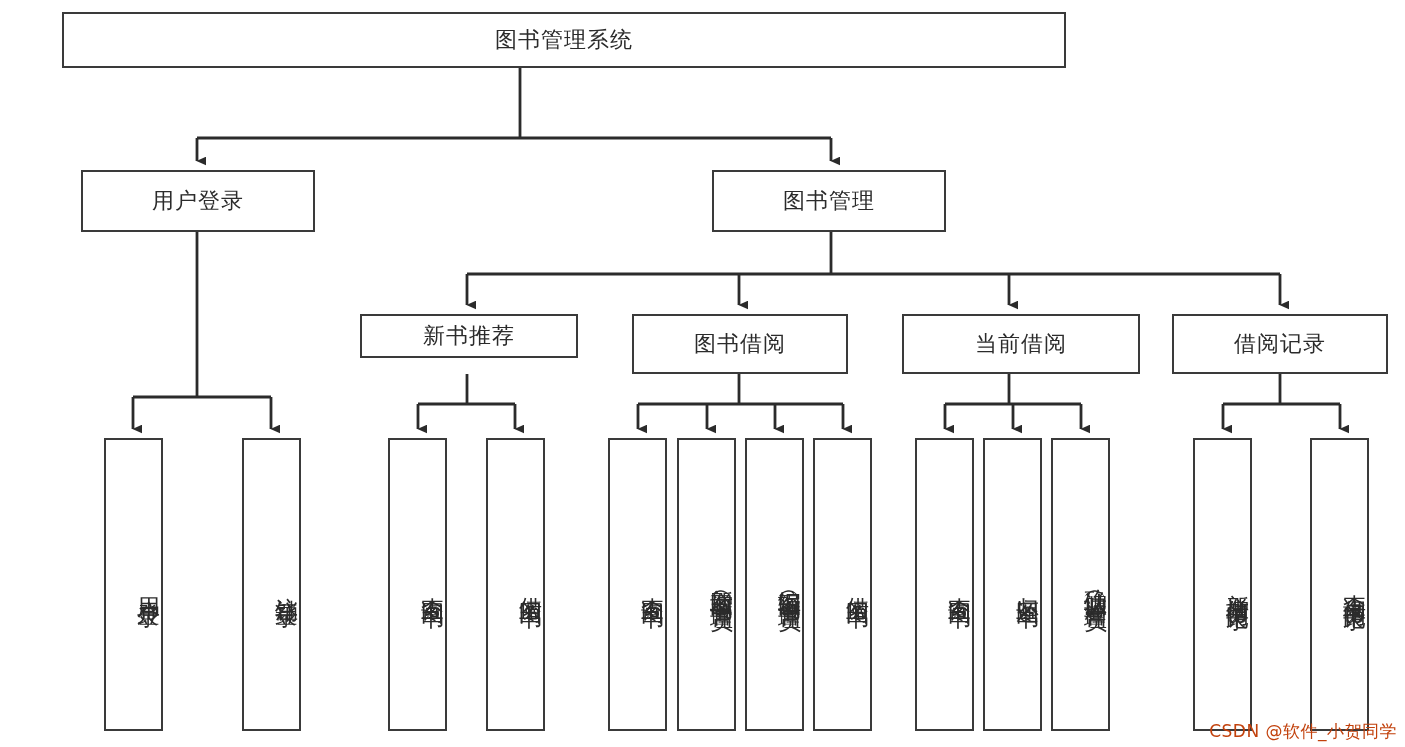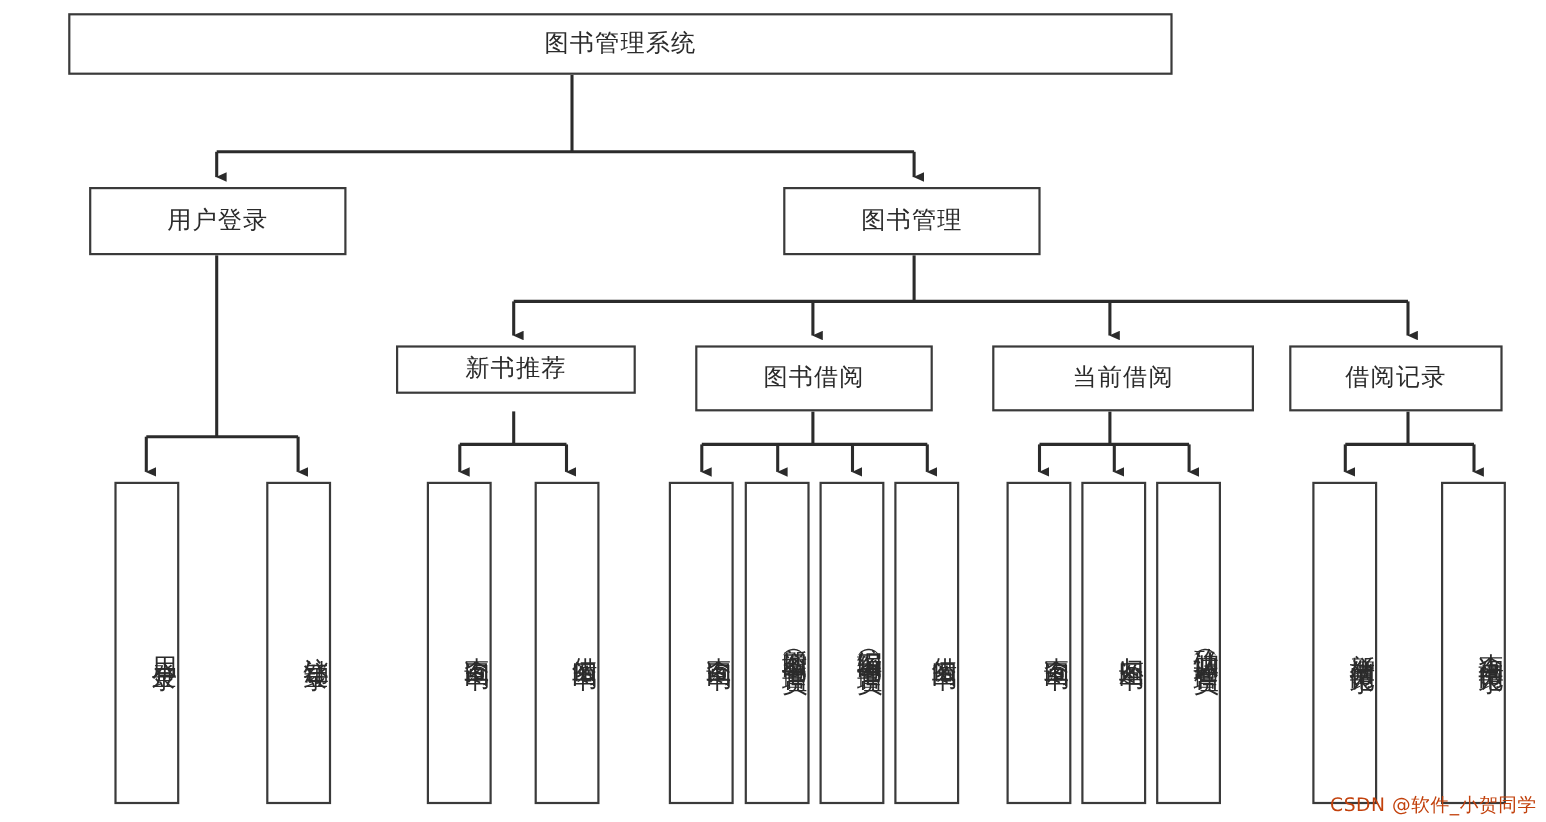--- a/index.html
+++ b/index.html
@@ -135,21 +135,21 @@
 
   <div class="node horiz" style="left:360px; top:314px; width:218px; height:44px;">
     <span>新书推荐</span>
   </div>
   <div class="node horiz" style="left:632px; top:314px; width:216px; height:60px;">
     <span>图书借阅</span>
   </div>
   <div class="node horiz" style="left:902px; top:314px; width:238px; height:60px;">
     <span>当前借阅</span>
   </div>
-  <div class="node horiz" style="left:1172px; top:314px; width:194px; height:60px;">
+  <div class="node horiz" style="left:1172px; top:314px; width:216px; height:60px;">
     <span>借阅记录</span>
   </div>
 
   <div class="node vert" style="left:104px; top:438px; width:59px; height:293px;">
     <span class="vtext">用户登录</span>
   </div>
   <div class="node vert" style="left:242px; top:438px; width:59px; height:293px;">
     <span class="vtext">注销登录</span>
   </div>
   <div class="node vert" style="left:388px; top:438px; width:59px; height:293px;">

